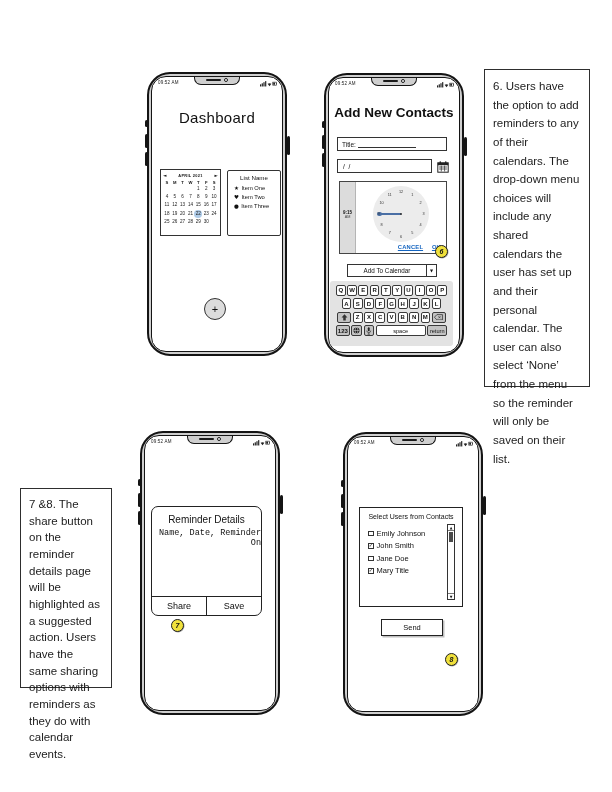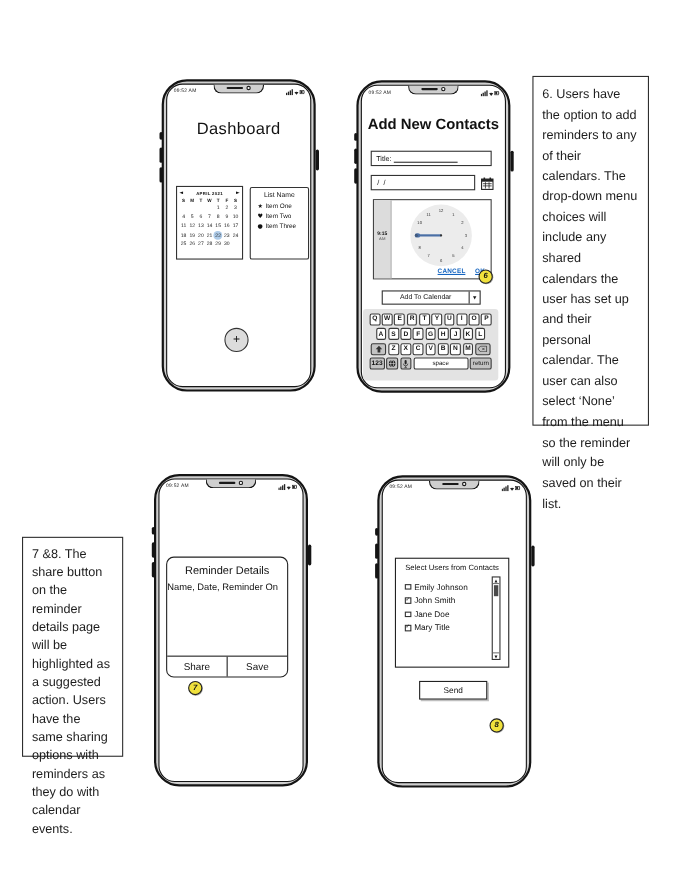--- a/index.html
+++ b/index.html
@@ -102,21 +102,21 @@
            font-size:7px; font-weight:700; font-style:italic; z-index:6;
            box-shadow:0.5px 0.5px 0 rgba(0,0,0,0.35); }
   .badge-6 { left:106px; top:167px; }
   .badge-7 { left:26px; top:183px; }
   .badge-8 { left:97px; top:216px; }
 
   
   .card { position:absolute; left:6px; top:70px; width:111px; height:110px;
           border:1.5px solid #222; border-radius:7px; background:#fff; }
   .card-title { margin-top:7px; text-align:center; font-size:10px; font-weight:500; }
-  .card-sub { text-align:left; font-size:8.5px; margin-top:3px; }
+  .card-sub { text-align:right; font-size:8.5px; margin-top:3px;font-family:Liberation Mono, monospace; }
   .card-actions { position:absolute; bottom:0; left:0; right:0; height:19px;
                   border-top:1.2px solid #222; display:flex;justify-content:flex-end; }
   .card-btn { flex:1; display:flex; align-items:center; justify-content:center; font-size:9px; }
   .card-btn.share { border-right:1.2px solid #222; }
 
   
   .contacts-box { position:absolute; left:11px; top:70px; width:104px; height:100px;
                   border:1.2px solid #222; background:#fff; }
   .cbox-title { text-align:center; font-size:7px; margin-top:5px; font-weight:500; }
   .contact-rows { position:absolute; left:8px; top:19px; }

